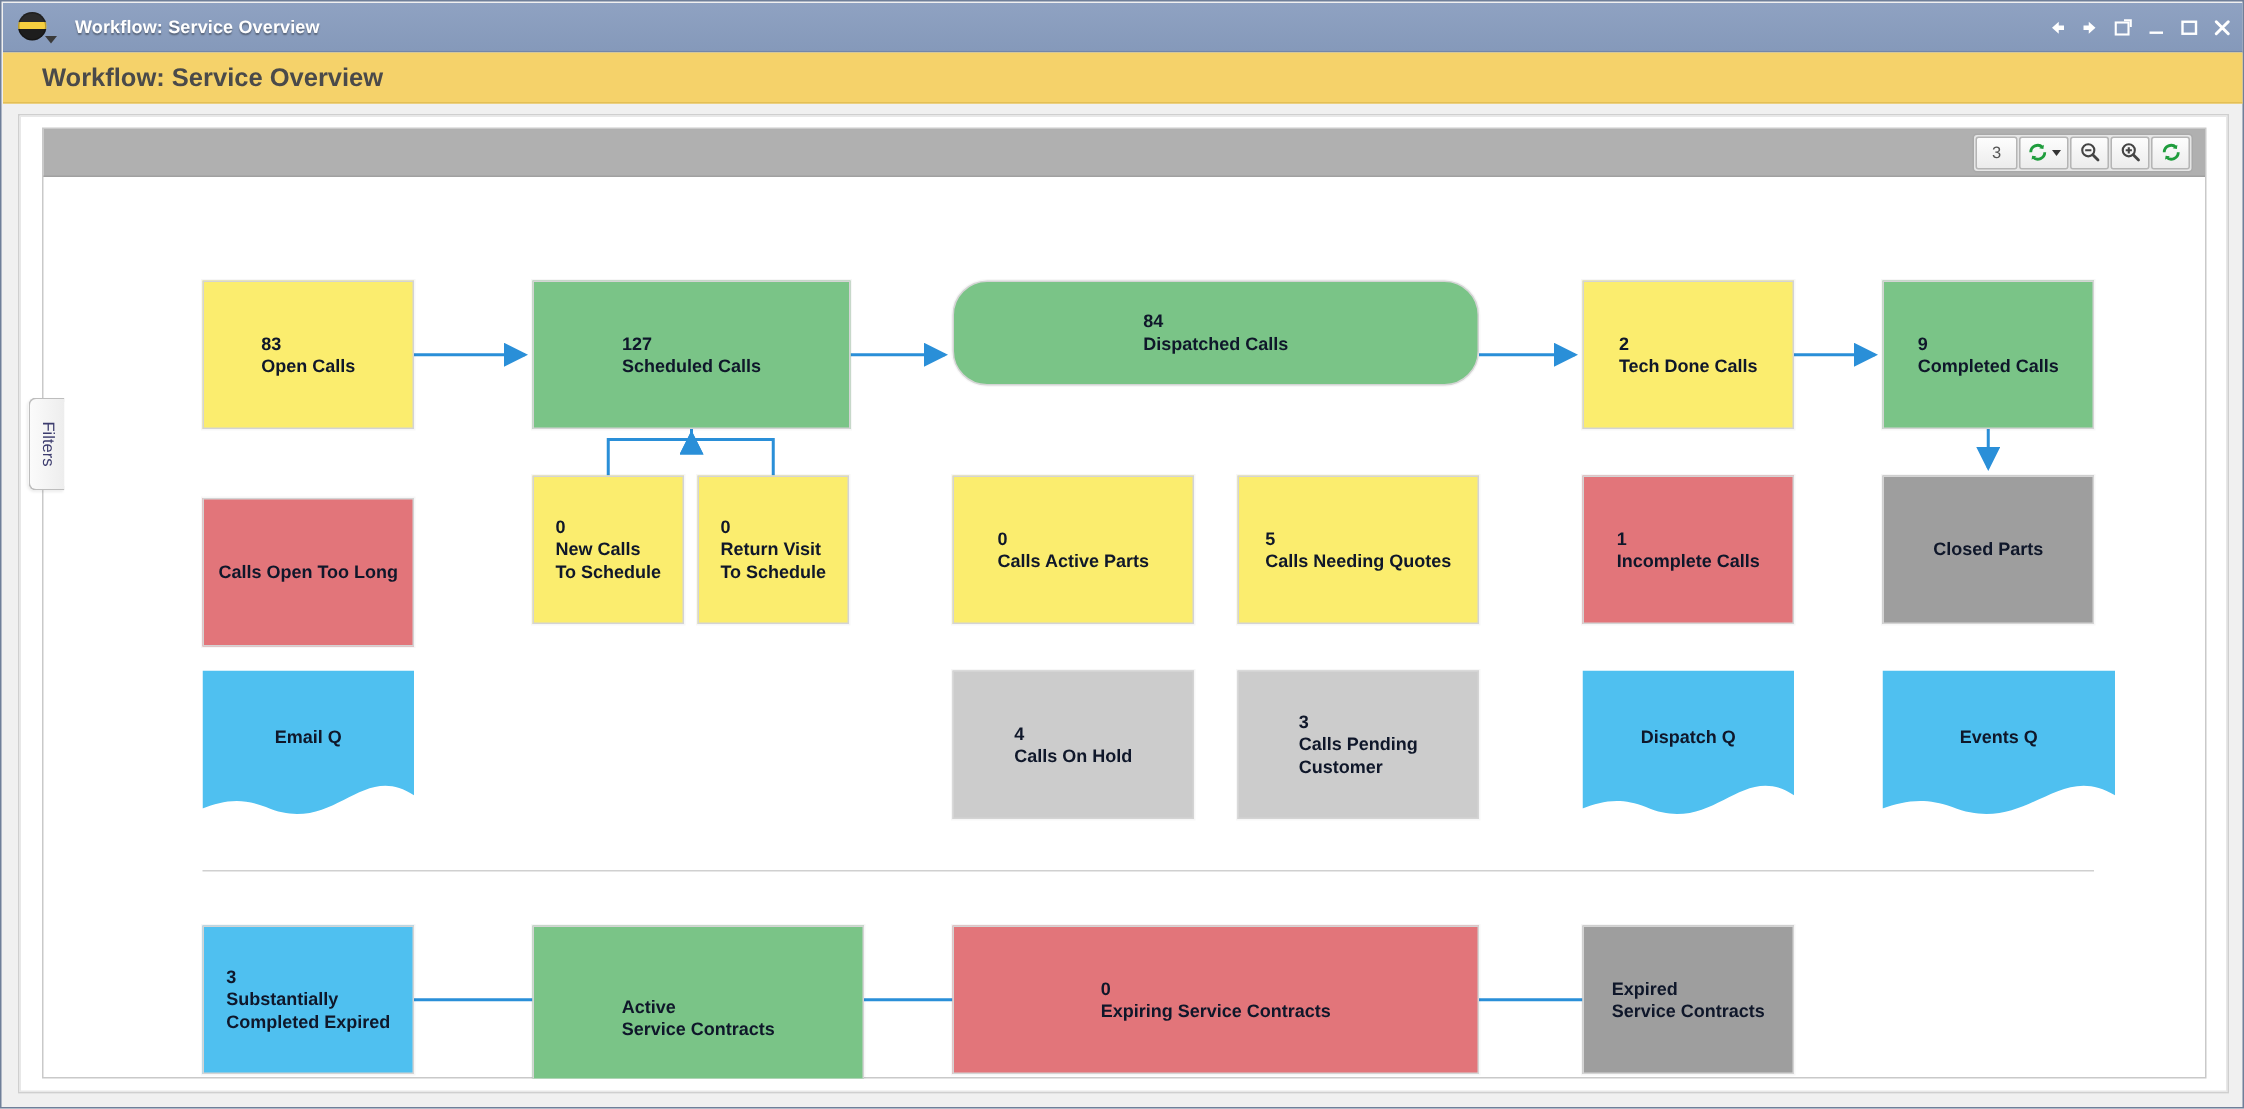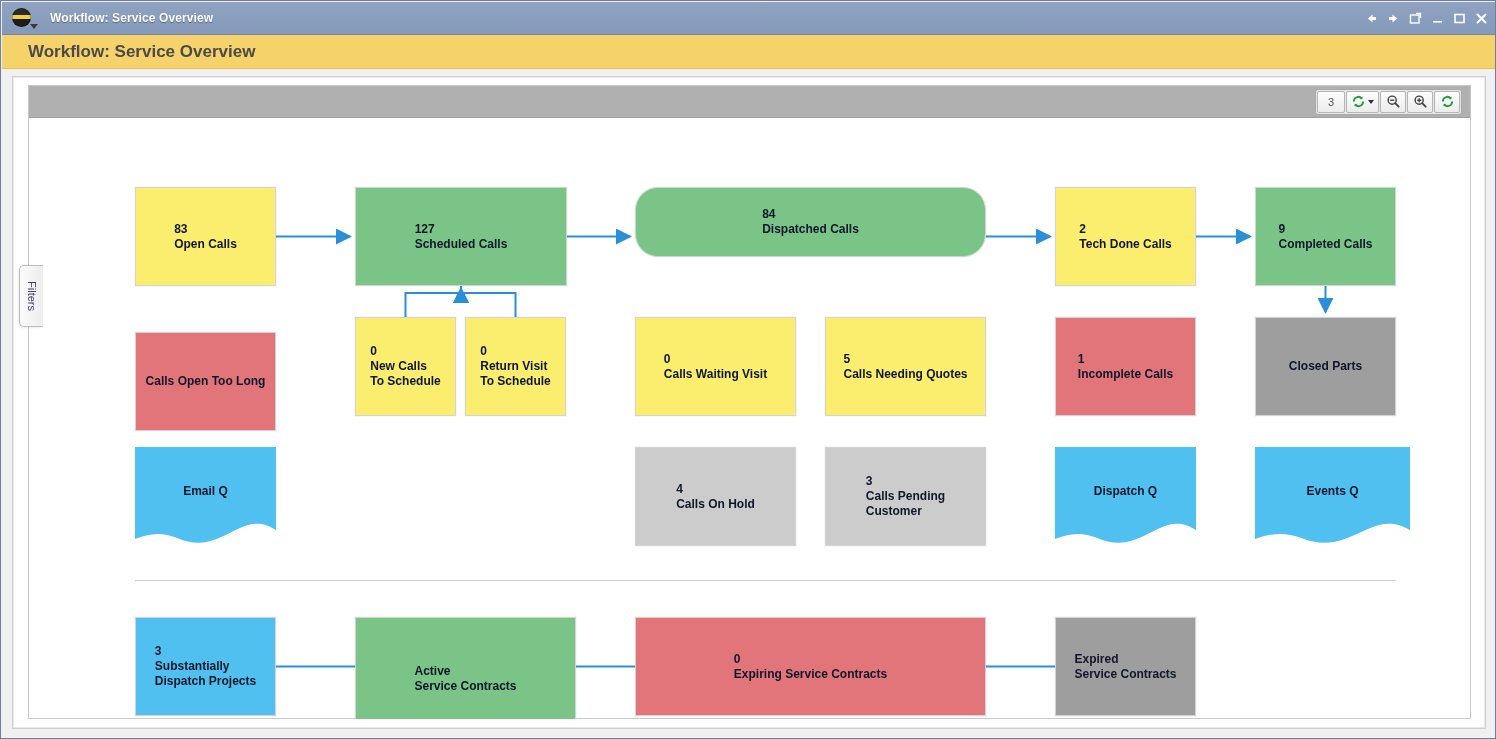--- a/index.html
+++ b/index.html
@@ -366,21 +366,21 @@
             <div class="node shape-box" style="left: 436px; top: 199px; width: 101px; height: 99px; background: rgb(251, 237, 110);">
               <div class="node-inner">
                 <div class="count">0</div>
                 <div class="label">Return Visit
 To Schedule</div>
               </div>
             </div>
             <div class="node shape-box" style="left: 606px; top: 199px; width: 161px; height: 99px; background: rgb(251, 237, 110);">
               <div class="node-inner">
                 <div class="count">0</div>
-                <div class="label">Calls Waiting Visit</div>
+                <div class="label">Calls Active Parts</div>
               </div>
             </div>
             <div class="node shape-box" style="left: 796px; top: 199px; width: 161px; height: 99px; background: rgb(251, 237, 110);">
               <div class="node-inner">
                 <div class="count">5</div>
                 <div class="label">Calls Needing Quotes</div>
               </div>
             </div>
             <div class="node shape-box" style="left: 1026px; top: 199px; width: 141px; height: 99px; background: rgb(226, 117, 122);">
               <div class="node-inner">
@@ -427,21 +427,21 @@
                 <path d="M0,0 H100 V84 C75,60 62,112 30,92 C18,85 9,88 0,93 Z" fill="#4fc0f0"></path>
               </svg>
               <div class="node-inner" style="margin-top: -10px;">
                 <div class="label">Events Q</div>
               </div>
             </div>
             <div class="node shape-box" style="left: 106px; top: 499px; width: 141px; height: 99px; background: rgb(79, 192, 240);">
               <div class="node-inner">
                 <div class="count">3</div>
                 <div class="label">Substantially
-Dispatch Projects</div>
+Completed Expired</div>
               </div>
             </div>
             <div class="node shape-box" style="left: 326px; top: 499px; width: 221px; height: 124px; background: rgb(122, 196, 135);">
               <div class="node-inner">
                 <div class="label">Active
 Service Contracts</div>
               </div>
             </div>
             <div class="node shape-box" style="left: 606px; top: 499px; width: 351px; height: 99px; background: rgb(226, 117, 122);">
               <div class="node-inner">

